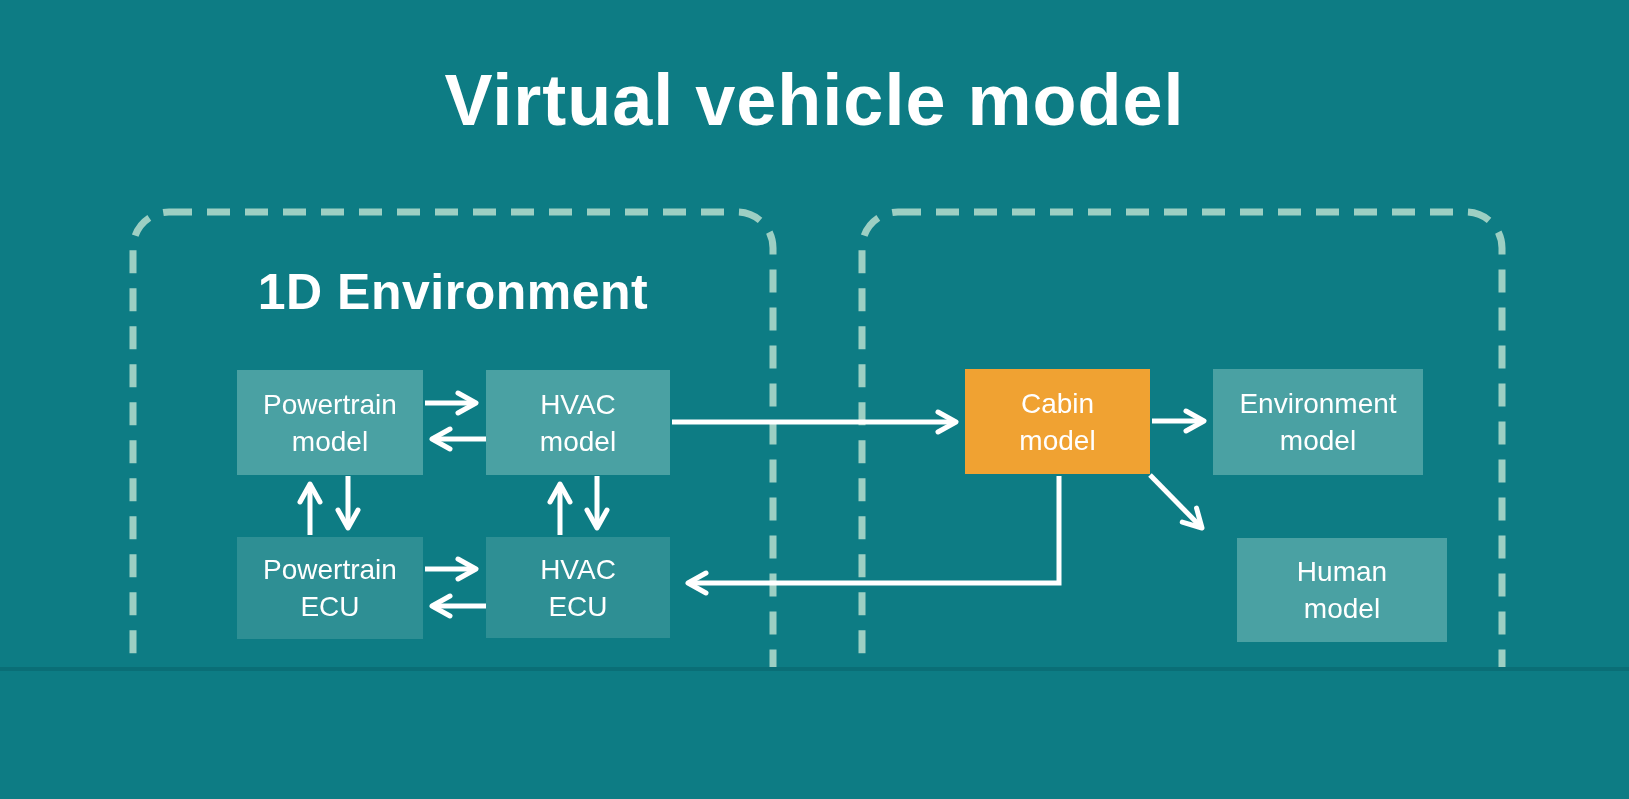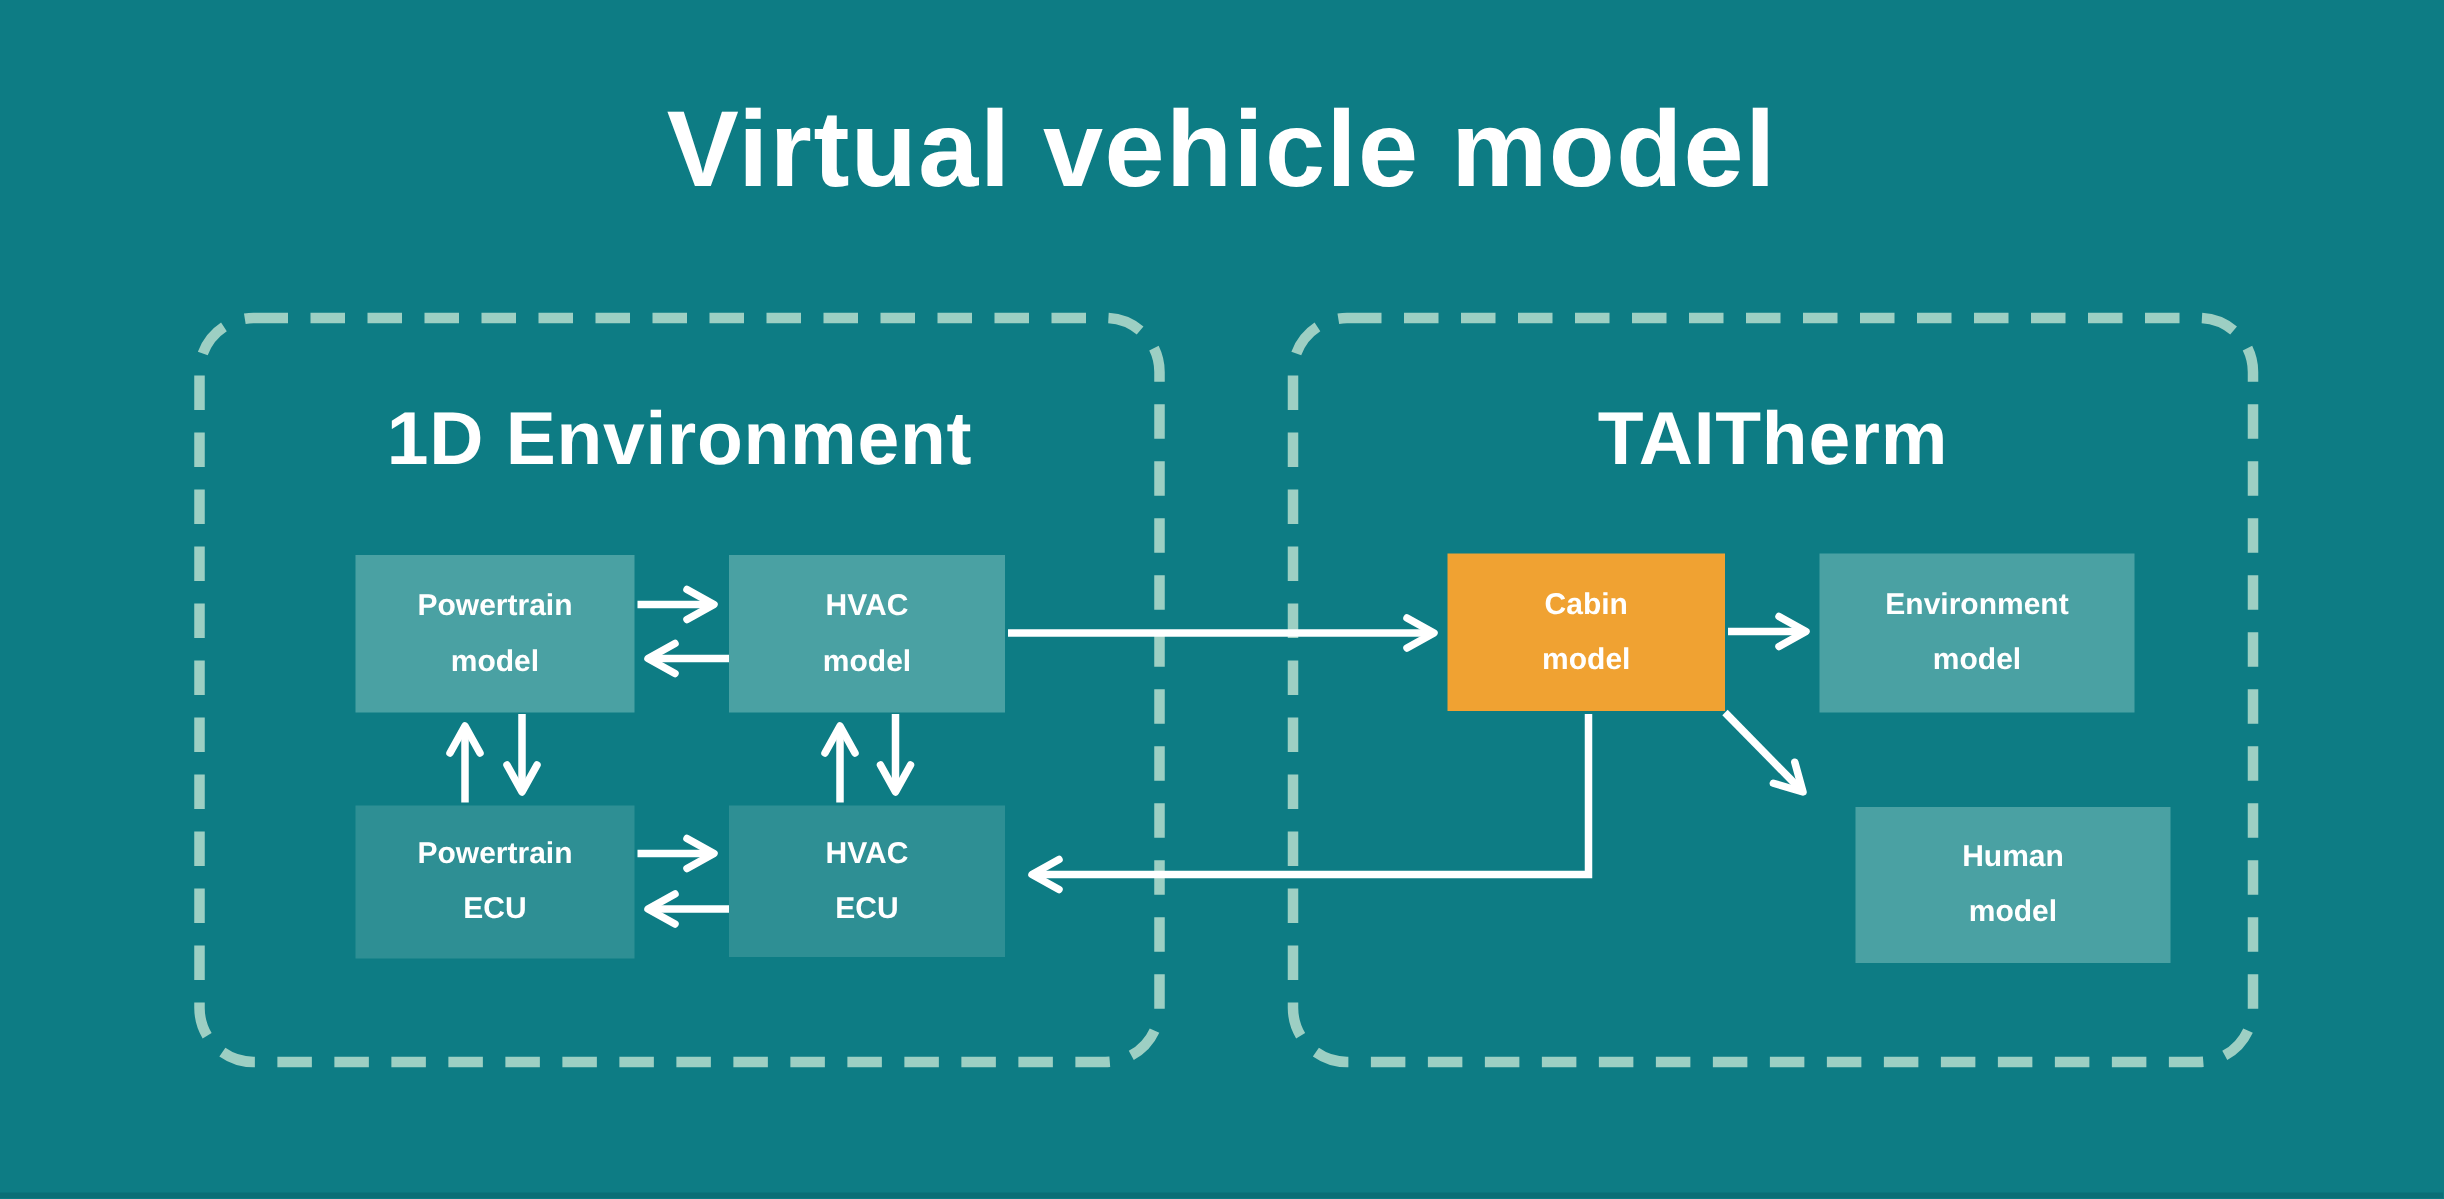--- a/index.html
+++ b/index.html
@@ -3,21 +3,21 @@
 <meta charset="utf-8">
 <style>
   html, body {
     margin: 0;
     padding: 0;
     background: #0d7c84;
   }
   #canvas {
     position: relative;
     width: 1629px;
-    height: 799px;
+    height: 671px;
     overflow: hidden;
     background: var(--background, #0d7c84);
     font-family: "Liberation Sans", sans-serif;
     color: var(--ink, #ffffff);
   }
   .title {
     position: absolute;
     top: 52px;
     left: 0;
     right: 0;
@@ -41,24 +41,23 @@
   }
   .group-title.left  { left: 133px; }
   .group-title.right { left: 862px; }
   .node {
     position: absolute;
     display: flex;
     align-items: center;
     justify-content: center;
     text-align: center;
     white-space: pre-line;
-    font-size: 20px;
+    font-size: 28px;
     line-height: 37px;
     color: var(--ink, #ffffff);
-    font-weight: bold;
   }
   .node.light  { background: var(--node-light, #4aa1a3); }
   .node.dark   { background: var(--node-dark, #2e8f94); }
   .node.orange { background: var(--accent-orange, #f0a232); }
   svg.overlay {
     position: absolute;
     top: 0;
     left: 0;
     pointer-events: none;
   }
@@ -121,21 +120,20 @@
     <line class="arrow" x1="672" y1="422" x2="956" y2="422" marker-end="url(#arrowhead)"></line>
 
     <line class="arrow" x1="1152" y1="421" x2="1204" y2="421" marker-end="url(#arrowhead)"></line>
 
     <line class="arrow" x1="1150" y1="475" x2="1202" y2="528" marker-end="url(#arrowhead)"></line>
 
     <path class="arrow" d="M1059,476 L1059,583 L688,583" marker-end="url(#arrowhead)"></path>
   </svg>
 
   <div class="group-title left">1D Environment</div>
-  <div class="group-title right">TAITherm</div>
 
   <div class="node light" style="left:237px; top:370px; width:186px; height:105px;">Powertrain
 model</div>
   <div class="node light" style="left:486px; top:370px; width:184px; height:105px;">HVAC
 model</div>
   <div class="node dark" style="left:237px; top:537px; width:186px; height:102px;">Powertrain
 ECU</div>
   <div class="node dark" style="left:486px; top:537px; width:184px; height:101px;">HVAC
 ECU</div>
 

